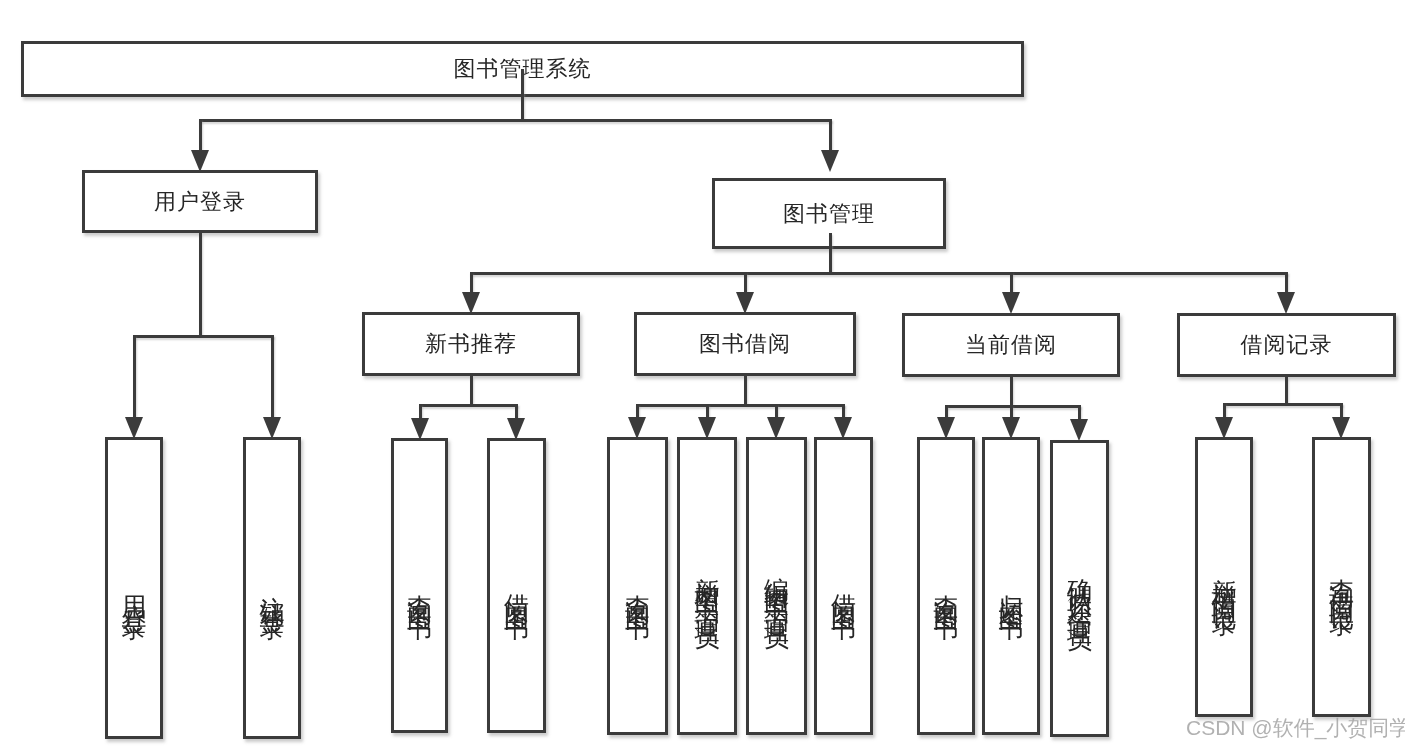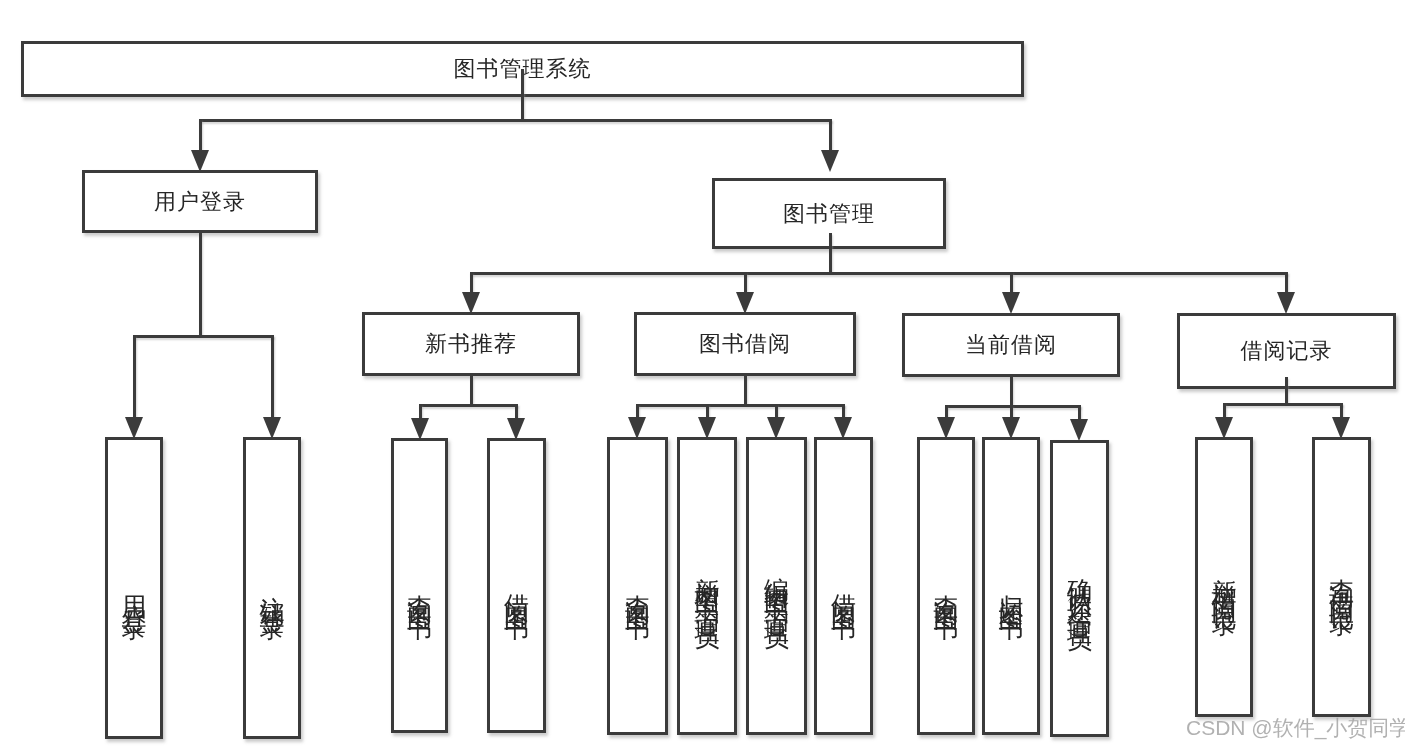--- a/index.html
+++ b/index.html
@@ -86,21 +86,21 @@
   <div class="line v" style="left:1010px; top:272px; height:22px;"></div>
   <div class="line v" style="left:1285px; top:272px; height:22px;"></div>
   <div class="arrow" style="left:462px;  top:292px;"></div>
   <div class="arrow" style="left:736px;  top:292px;"></div>
   <div class="arrow" style="left:1002px; top:292px;"></div>
   <div class="arrow" style="left:1277px; top:292px;"></div>
 
   <div class="box h" style="left:362px; top:312px; width:218px; height:64px;">新书推荐</div>
   <div class="box h" style="left:634px; top:312px; width:222px; height:64px;">图书借阅</div>
   <div class="box h" style="left:902px; top:313px; width:218px; height:64px;">当前借阅</div>
-  <div class="box h" style="left:1177px; top:313px; width:219px; height:76px;">借阅记录</div>
+  <div class="box h" style="left:1177px; top:313px; width:219px; height:64px;">借阅记录</div>
 
   <div class="line v" style="left:470px; top:376px; height:28px;"></div>
   <div class="line hz" style="left:419px; top:404px; width:99px;"></div>
   <div class="line v" style="left:419px; top:404px; height:16px;"></div>
   <div class="line v" style="left:515px; top:404px; height:16px;"></div>
   <div class="arrow" style="left:411px; top:418px;"></div>
   <div class="arrow" style="left:507px; top:418px;"></div>
 
   <div class="line v" style="left:744px; top:376px; height:28px;"></div>
   <div class="line hz" style="left:636px; top:404px; width:209px;"></div>

